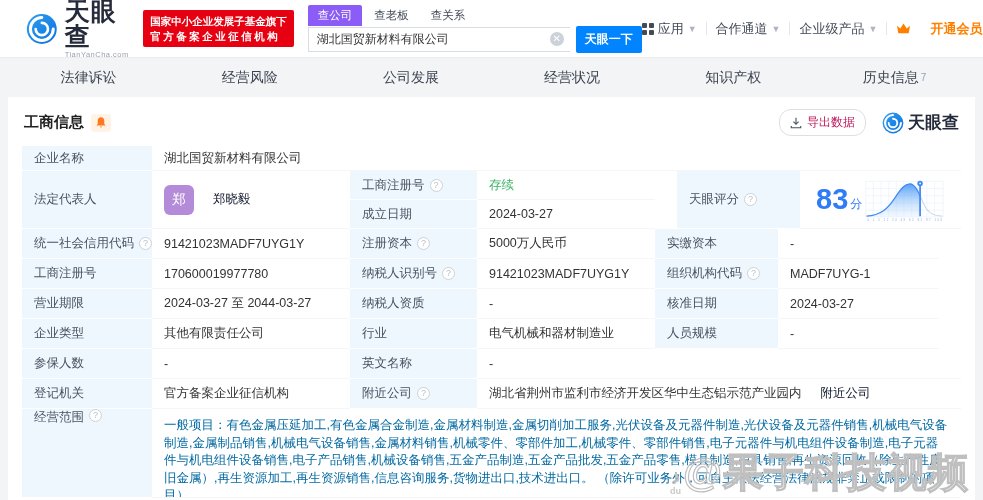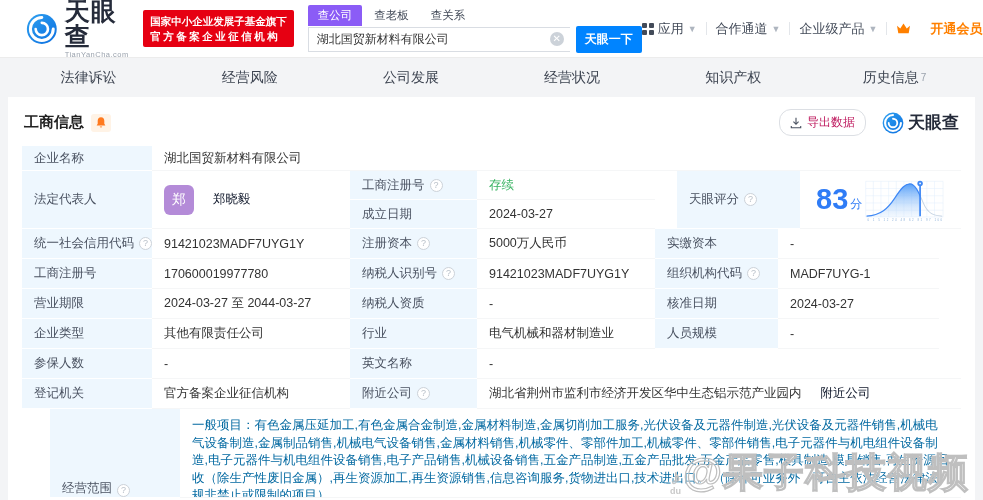--- a/index.html
+++ b/index.html
@@ -81,21 +81,21 @@
   .green { color:#39b362; }
   .link { color:#0f172a; cursor:pointer;margin-left:14px; }
   .avatar { width:30px; height:30px; border-radius:6px; background:#b48bd8; color:#fff;
     font-size:14px; display:flex; align-items:center; justify-content:center; }
   .scorecell { padding:0 16px; gap:2px; }
   .scorenum { font-size:29px; font-weight:bold; color:#2f7cf6; line-height:1; }
   .scoreunit { font-size:12px; color:#2f7cf6; margin-top:10px; }
   .scopecell { white-space:normal; line-height:17.5px; padding:8px 12px;
     align-items:flex-start; color:#0369a1; }
   .scopewrap { height:89px; }
-  .lblscope { align-items:flex-end;margin-left:28px; }
+  .lblscope { align-items:flex-start; }
 
   
   .wm { position:absolute; right:6px; bottom:0px; display:flex; align-items:flex-end;
     gap:2px; pointer-events:none; z-index:5; }
   .wm-text { font-size:40px; font-weight:bold; letter-spacing:1px;
     color:rgba(255,255,255,0.25); -webkit-text-stroke:1.2px #bfbfbf; }
   .wm-note { display:flex; flex-direction:column; align-items:center; line-height:1;
     margin-bottom:4px; }
   .wm-note .n { font-size:20px; color:rgba(255,255,255,0.25); -webkit-text-stroke:1px #bfbfbf; }
   .wm-note .d { font-size:9px; color:#c9c9c9; font-weight:bold; }

